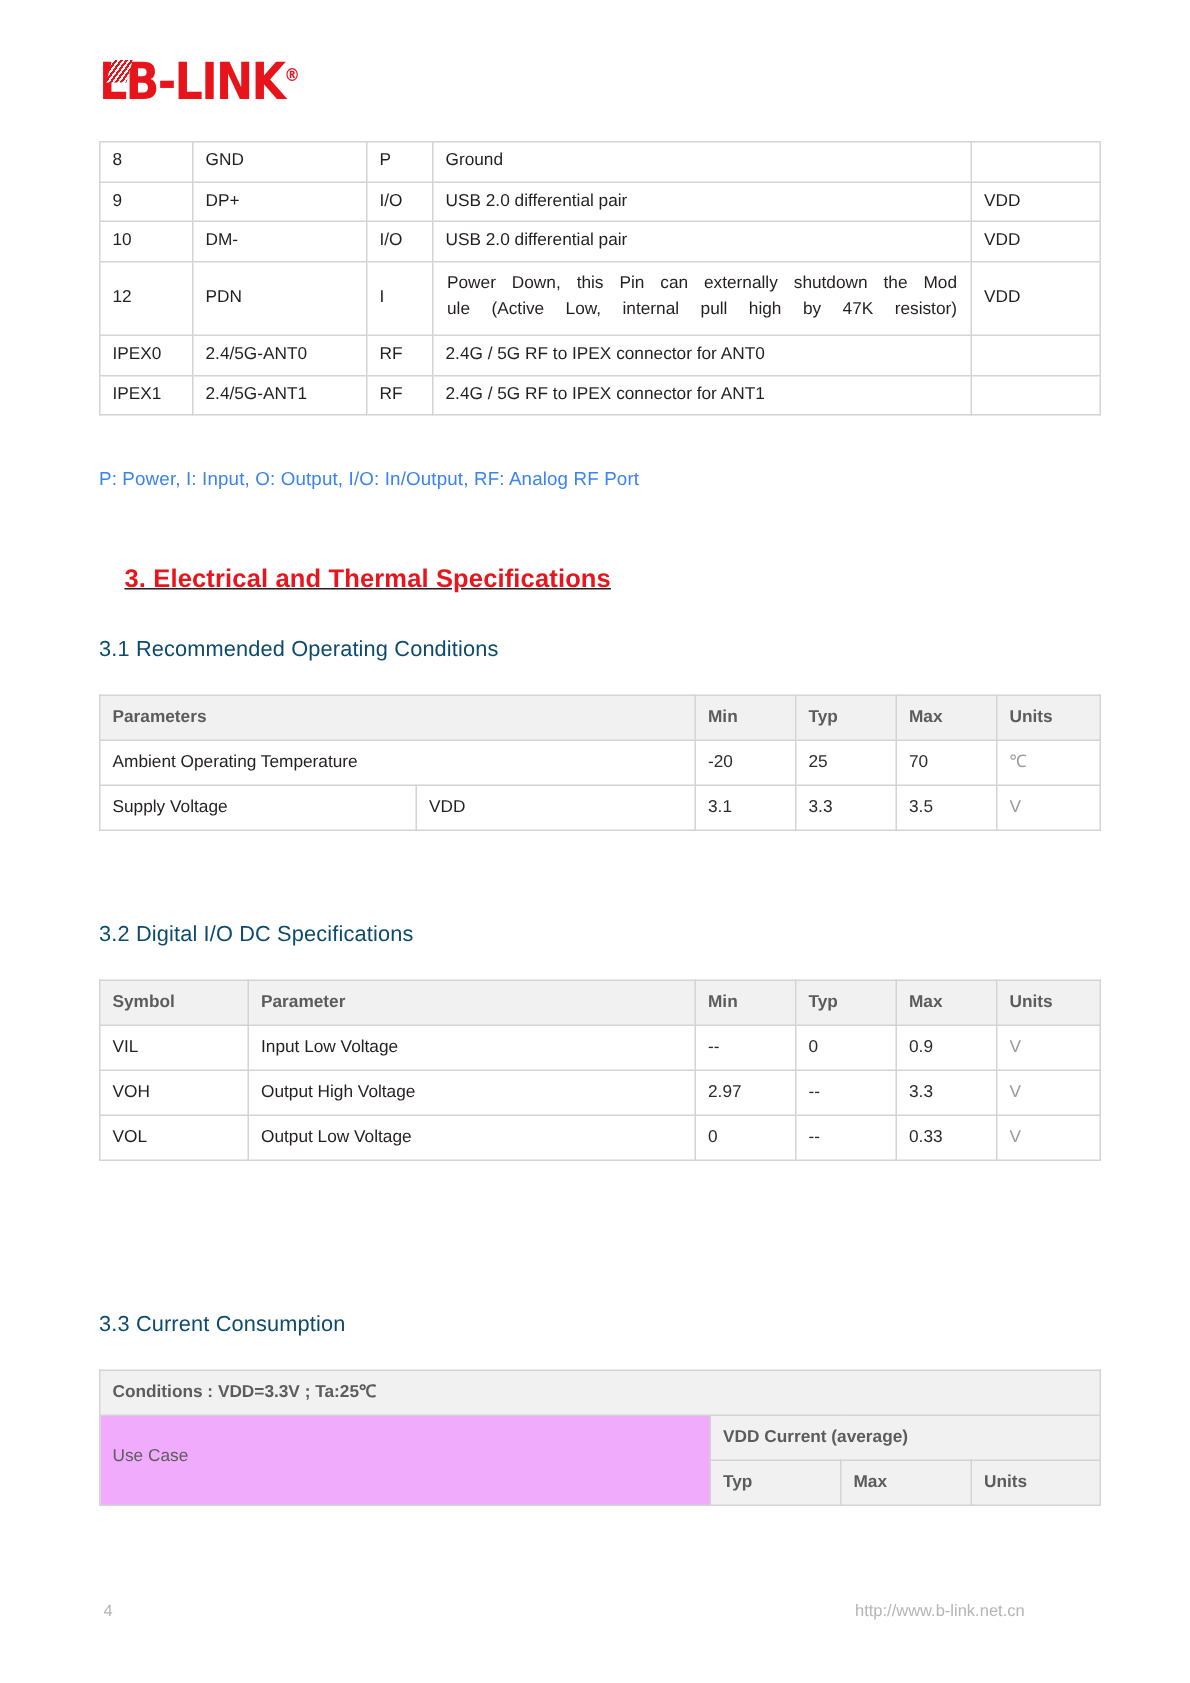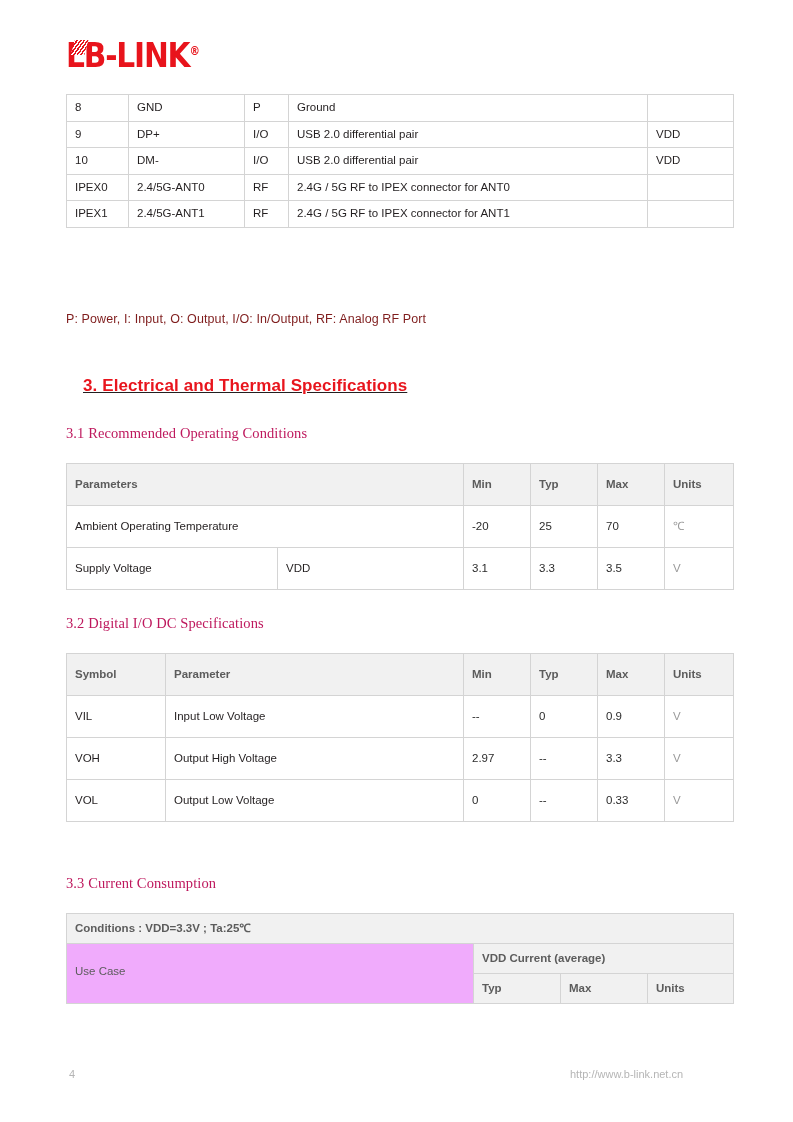--- a/index.html
+++ b/index.html
@@ -84,44 +84,43 @@
   .pin-table td.desc-justify {
     text-align: justify;
     text-align-last: justify;
     padding: 6px 9px 7px 9px;
     line-height: 1.55;
     font-size: 11.5px;
   }
 
   .legend {
     font-size: 12.5px;
-    color: #7f1d1d;
+    color: #3b82f6;
     margin-top: 9px;
     letter-spacing: 0.1px;
   }
 
   
   h2.sec {
     color: #e8151d;
     font-size: 17px;
     font-weight: bold;
     margin: 0;
     letter-spacing: 0.1px;
   }
   h3.subsec {
-    color: #be185d;
+    color: #0c4a6e;
     font-size: 14.5px;
     font-weight: normal;
     margin: 0;
     letter-spacing: 0.1px;
-    font-family: Liberation Serif, serif;
-  }
-
-  
-  .spec-table td, .spec-table th { height: 42px; }
+  }
+
+  
+  .spec-table td, .spec-table th { height: 30px; }
   .spec-table thead td,
   .spec-table td.hdr {
     background: #f1f1f1;
     color: #5c5c5c;
     font-weight: bold;
     font-size: 11.5px;
   }
   .spec-table td.unitcell { color: #9a9a9a; }
   .spec-table td.valcell { color: #2b2b2b; }
 
@@ -211,20 +210,27 @@
           <td>VDD</td>
         </tr>
         <tr>
           <td>10</td>
           <td>DM-</td>
           <td>I/O</td>
           <td>USB 2.0 differential pair</td>
           <td>VDD</td>
         </tr>
         <tr>
+          <td>12</td>
+          <td>PDN</td>
+          <td>I</td>
+          <td class="desc-justify"><span>Power Down, this Pin can externally shutdown the Mod</span><br><span>ule (Active Low, internal pull high by 47K resistor)</span></td>
+          <td>VDD</td>
+        </tr>
+        <tr>
           <td>IPEX0</td>
           <td>2.4/5G-ANT0</td>
           <td>RF</td>
           <td>2.4G / 5G RF to IPEX connector for ANT0</td>
           <td></td>
         </tr>
         <tr>
           <td>IPEX1</td>
           <td>2.4/5G-ANT1</td>
           <td>RF</td>

